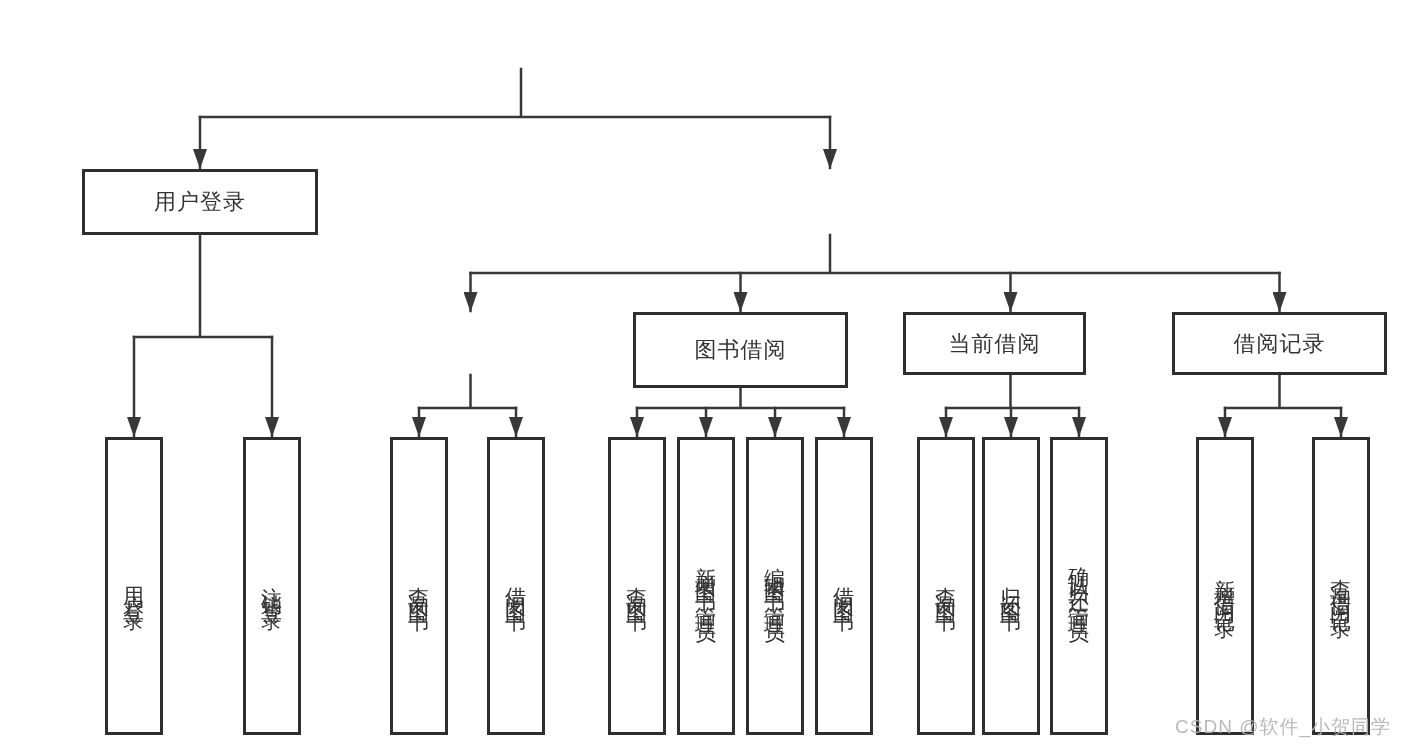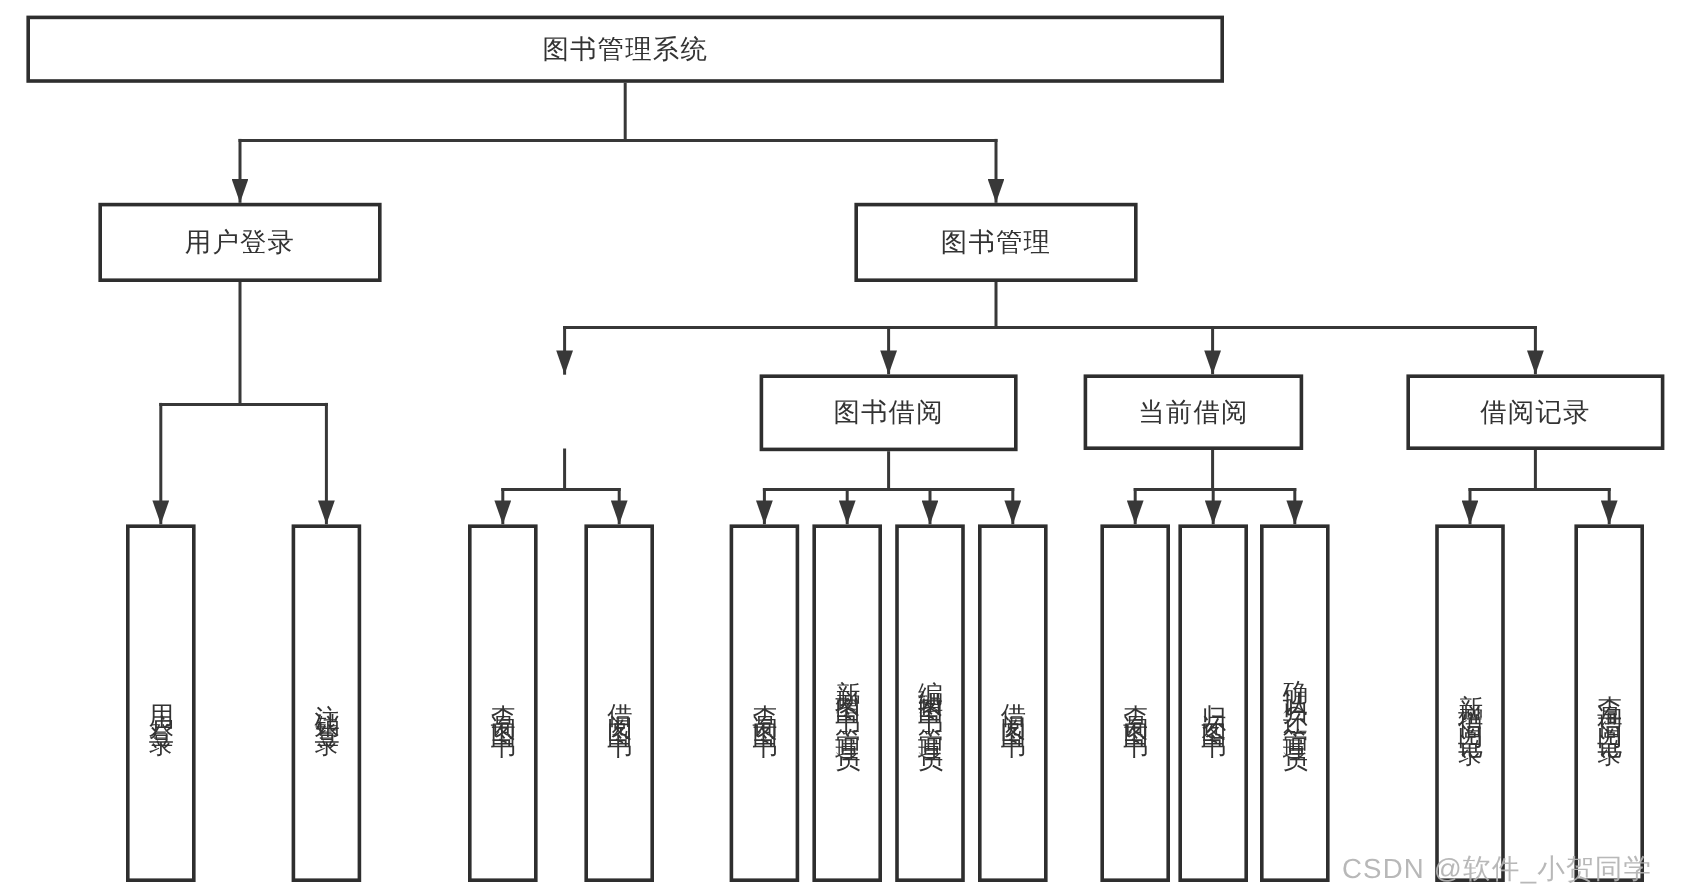--- a/index.html
+++ b/index.html
@@ -58,23 +58,23 @@
     writing-mode: vertical-rl;
     text-orientation: mixed;
     font-size: 21px;
     letter-spacing: 8px;
     color: #333333;
     line-height: 1;
     white-space: nowrap;
   }
   .watermark {
     position: absolute;
-    right: 28px;
+    right: 14px;
     bottom: 7px;
-    font-size: 23px;
+    font-size: 19px;
     letter-spacing: 1px;
     color: rgba(178, 178, 178, 0.92);
     z-index: 3;
     white-space: nowrap;
   }
 </style>
 </head>
 <body>
 
 <div class="stage">
@@ -127,32 +127,26 @@
       <line class="edge" x1="1079" y1="408" x2="1079" y2="436" marker-end="url(#ah)"></line>
     </g>
 
     <g>
       <path class="edge" d="M1279.5,375 V408 M1225,408 H1341"></path>
       <line class="edge" x1="1225" y1="408" x2="1225" y2="436" marker-end="url(#ah)"></line>
       <line class="edge" x1="1341" y1="408" x2="1341" y2="436" marker-end="url(#ah)"></line>
     </g>
   </svg>
 
-  <div class="hbox" style="left:22px;top:13px;width:998px;height:56px">
-    <span class="lbl">图书管理系统</span>
-  </div>
 
   <div class="hbox" style="left:82px;top:169px;width:236px;height:66px">
     <span class="lbl">用户登录</span>
   </div>
-  <div class="hbox" style="left:712px;top:169px;width:236px;height:66px">
-    <span class="lbl">图书管理</span>
-  </div>
-
-  <div class="hbox" style="left:633px;top:312px;width:215px;height:64px">
+
+  <div class="hbox" style="left:633px;top:312px;width:215px;height:76px">
     <span class="lbl">图书借阅</span>
   </div>
   <div class="hbox" style="left:903px;top:312px;width:183px;height:63px">
     <span class="lbl">当前借阅</span>
   </div>
   <div class="hbox" style="left:1172px;top:312px;width:215px;height:63px">
     <span class="lbl">借阅记录</span>
   </div>
 
   <div class="vbox" style="left:105px;top:437px;width:58px;height:298px">

